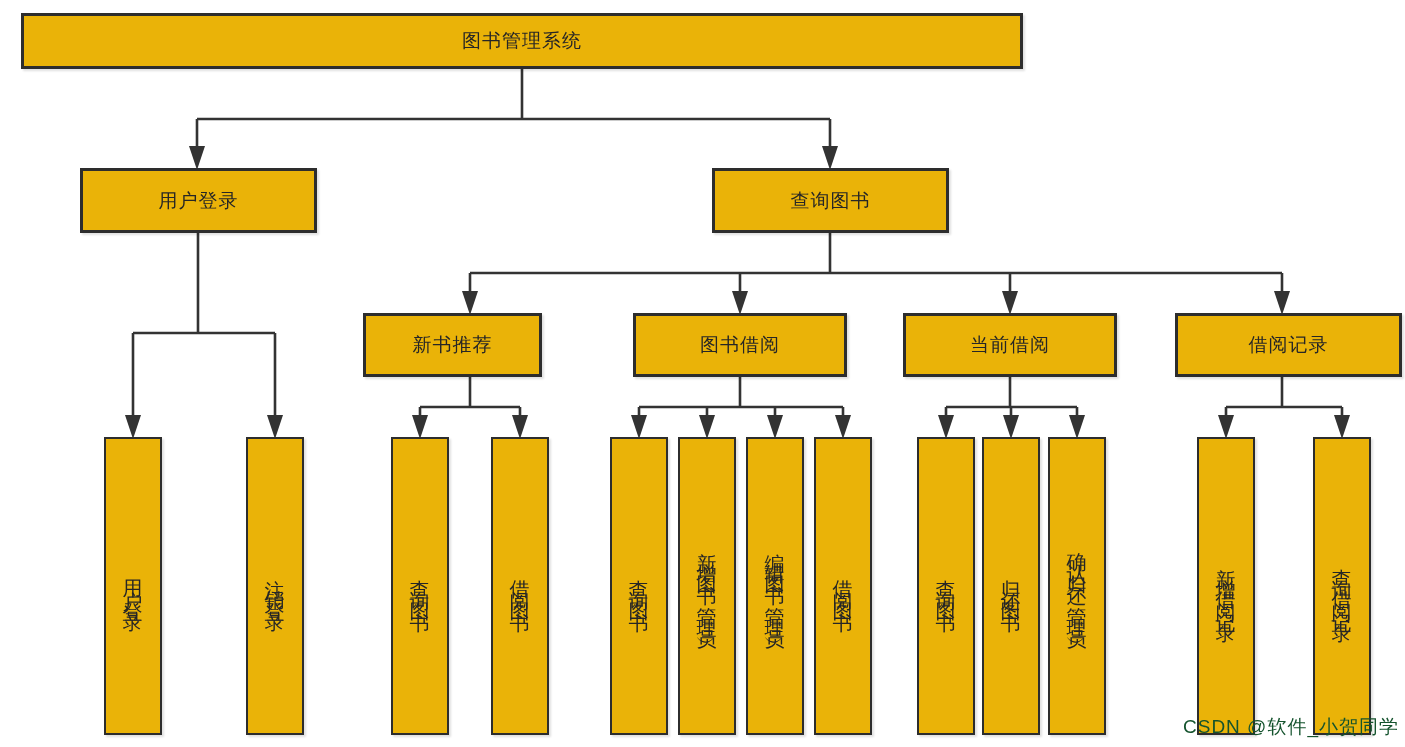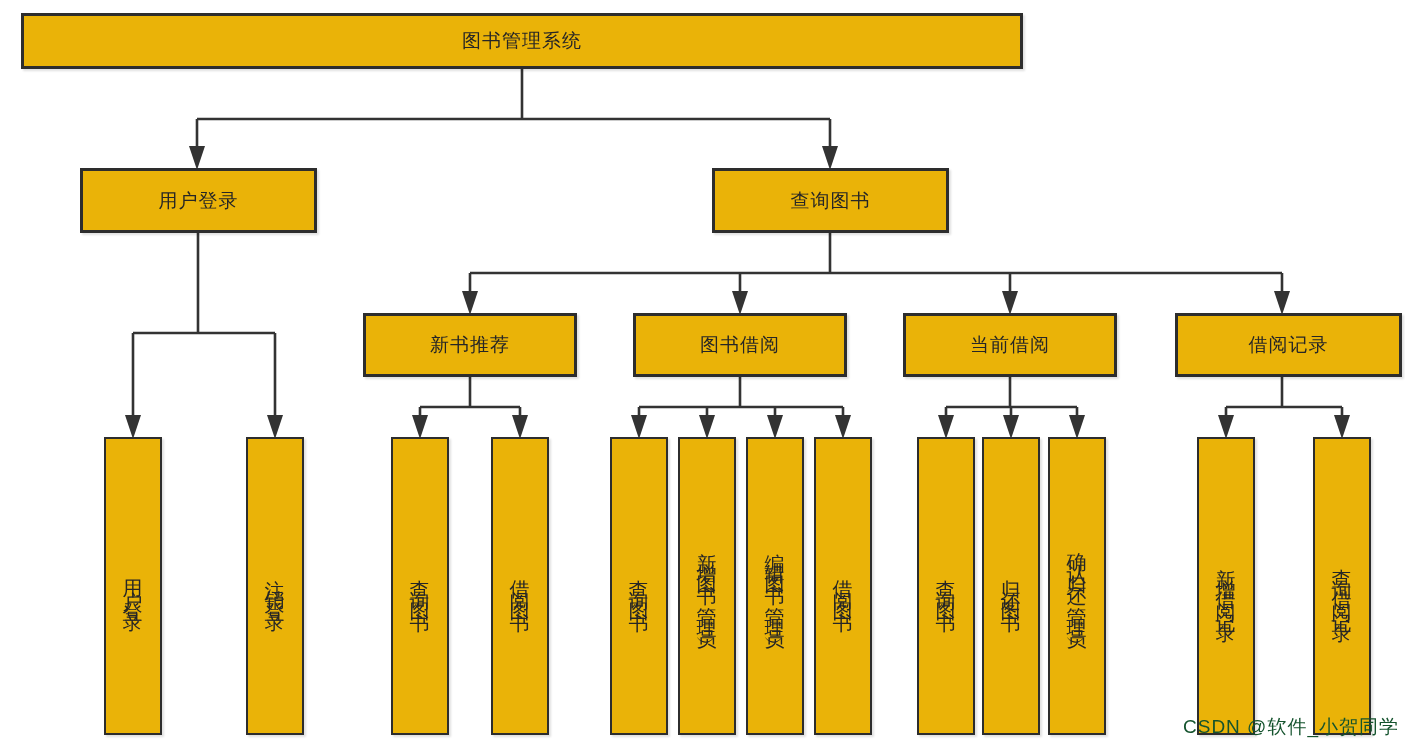--- a/index.html
+++ b/index.html
@@ -103,21 +103,21 @@
     <span class="hlabel">图书管理系统</span>
   </div>
 
   <div class="box" style="left:80px; top:168px; width:237px; height:65px;">
     <span class="hlabel">用户登录</span>
   </div>
   <div class="box" style="left:712px; top:168px; width:237px; height:65px;">
     <span class="hlabel">查询图书</span>
   </div>
 
-  <div class="box" style="left:363px; top:313px; width:214px; height:64px;">
+  <div class="box" style="left:363px; top:313px; width:179px; height:64px;">
     <span class="hlabel">新书推荐</span>
   </div>
   <div class="box" style="left:633px; top:313px; width:214px; height:64px;">
     <span class="hlabel">图书借阅</span>
   </div>
   <div class="box" style="left:903px; top:313px; width:214px; height:64px;">
     <span class="hlabel">当前借阅</span>
   </div>
   <div class="box" style="left:1175px; top:313px; width:227px; height:64px;">
     <span class="hlabel">借阅记录</span>

